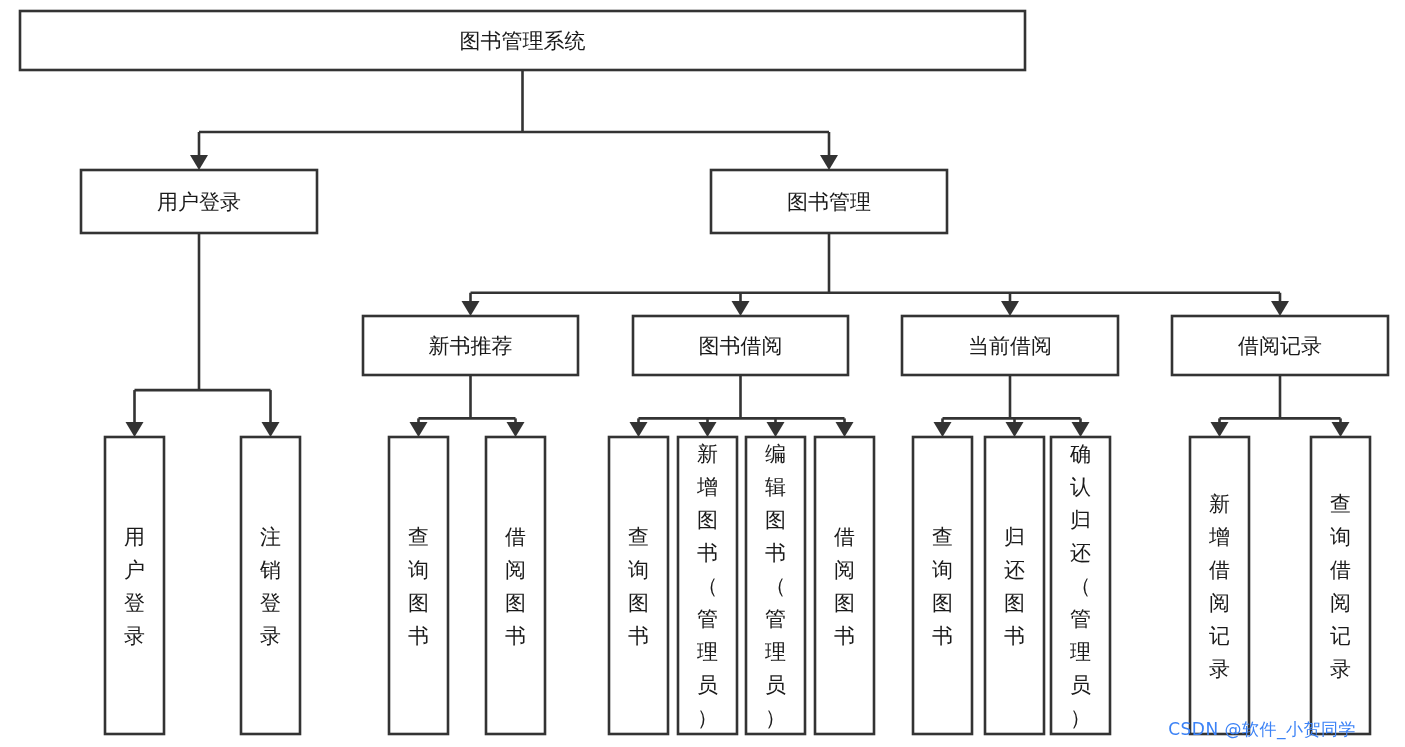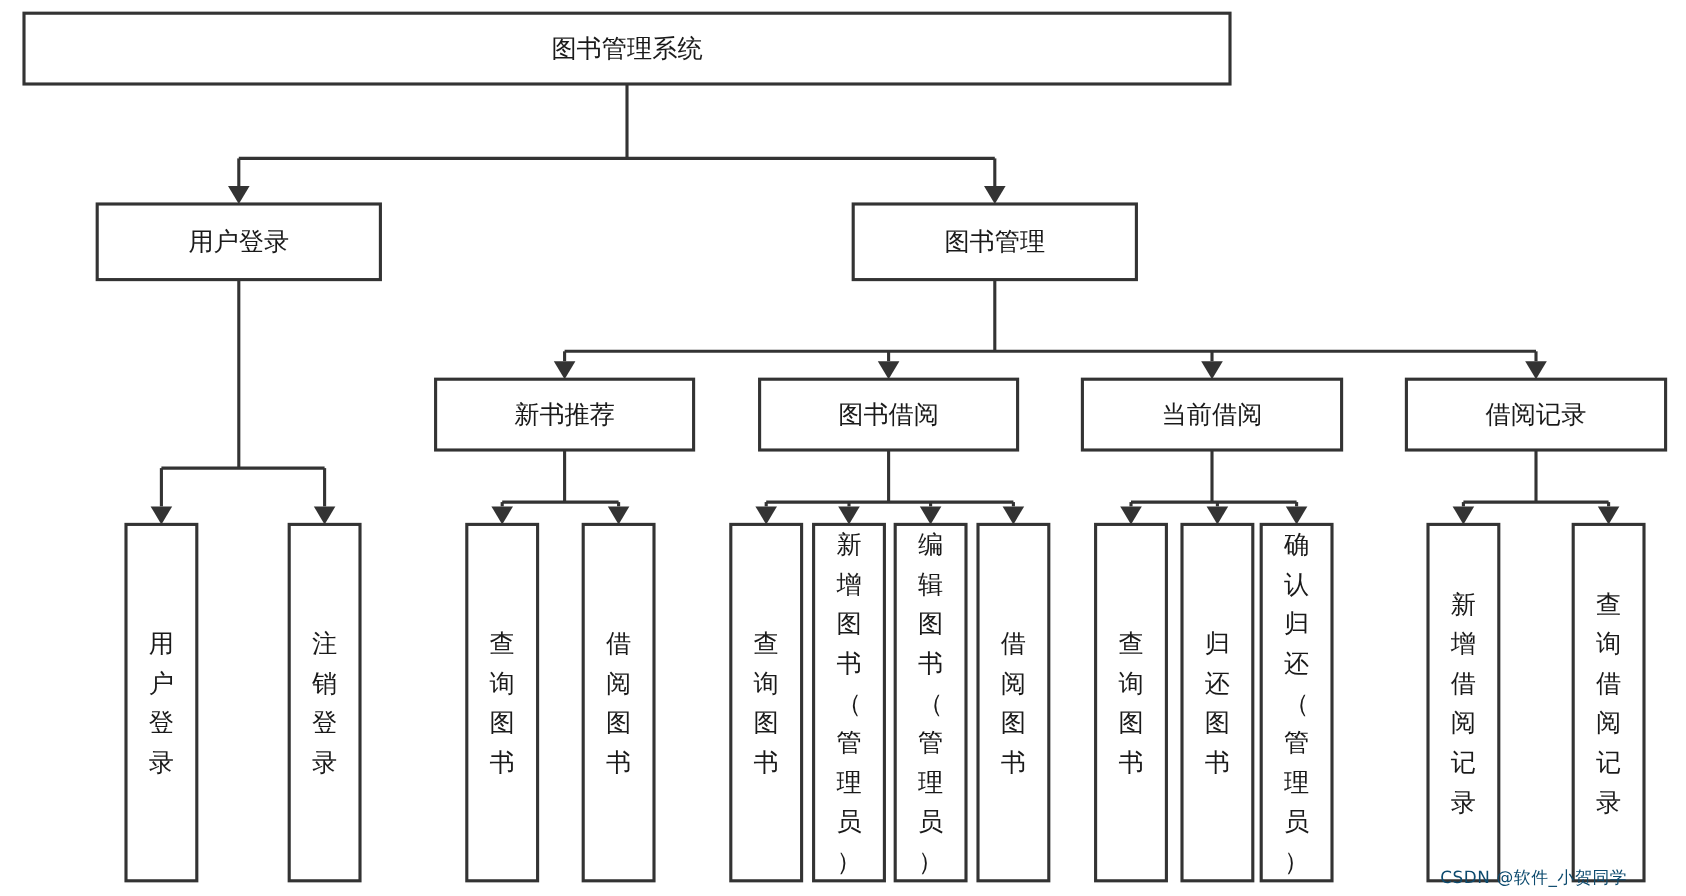--- a/index.html
+++ b/index.html
@@ -52,22 +52,22 @@
     font-family: "DejaVu Sans", "Liberation Sans", sans-serif;
     font-size: 21px;
     fill: #1a1a1a;
     text-anchor: middle;
   }
   .watermark {
     position: absolute;
     right: 12px;
     bottom: 6px;
     font-family: "DejaVu Sans", "Liberation Sans", sans-serif;
-    font-size: 14px;
-    color: #0c4a6e;
+    font-size: 17px;
+    color: #3b82f6;
     letter-spacing: 0.5px;
     white-space: nowrap;
     user-select: none;
   }
 </style>
 </head>
 <body>
 
 <div id="diagram-root">
   <svg class="flow" id="flow-svg" viewBox="0 0 1405 747">

